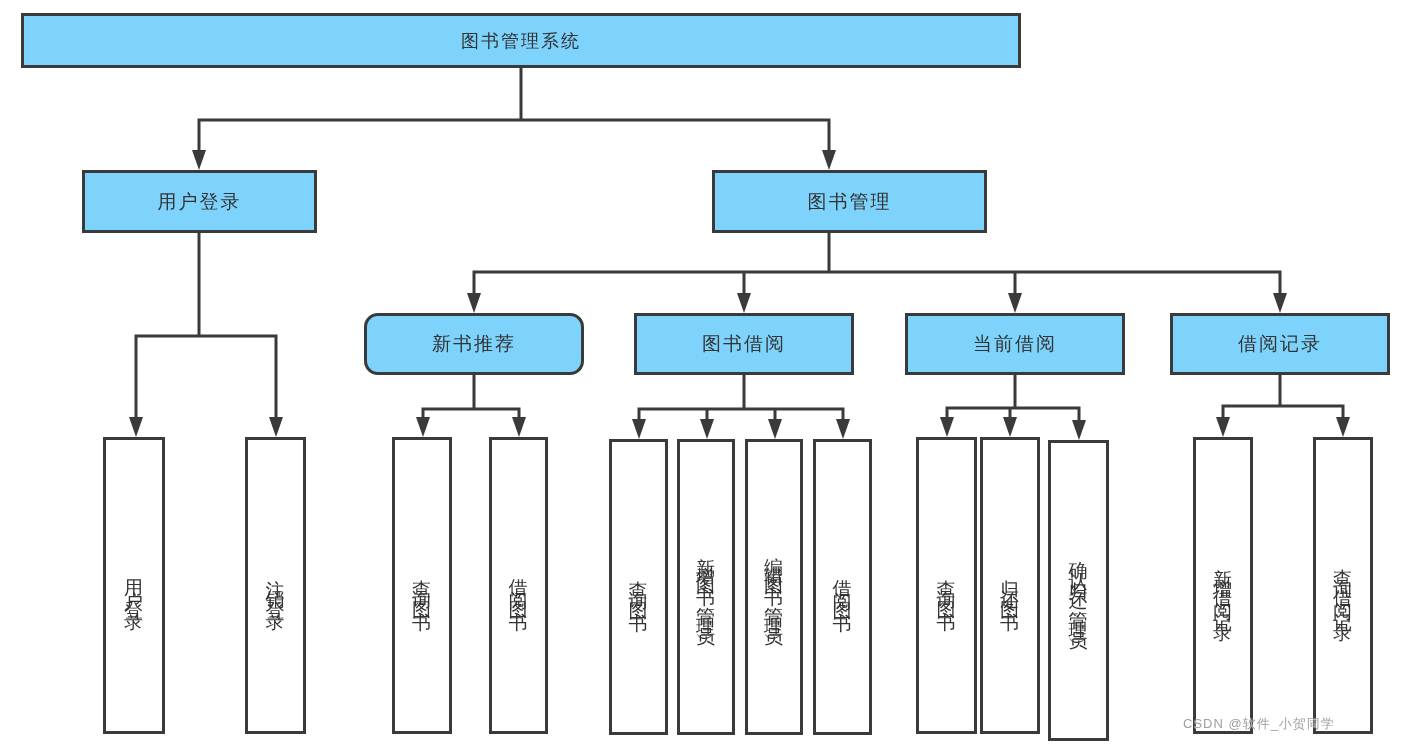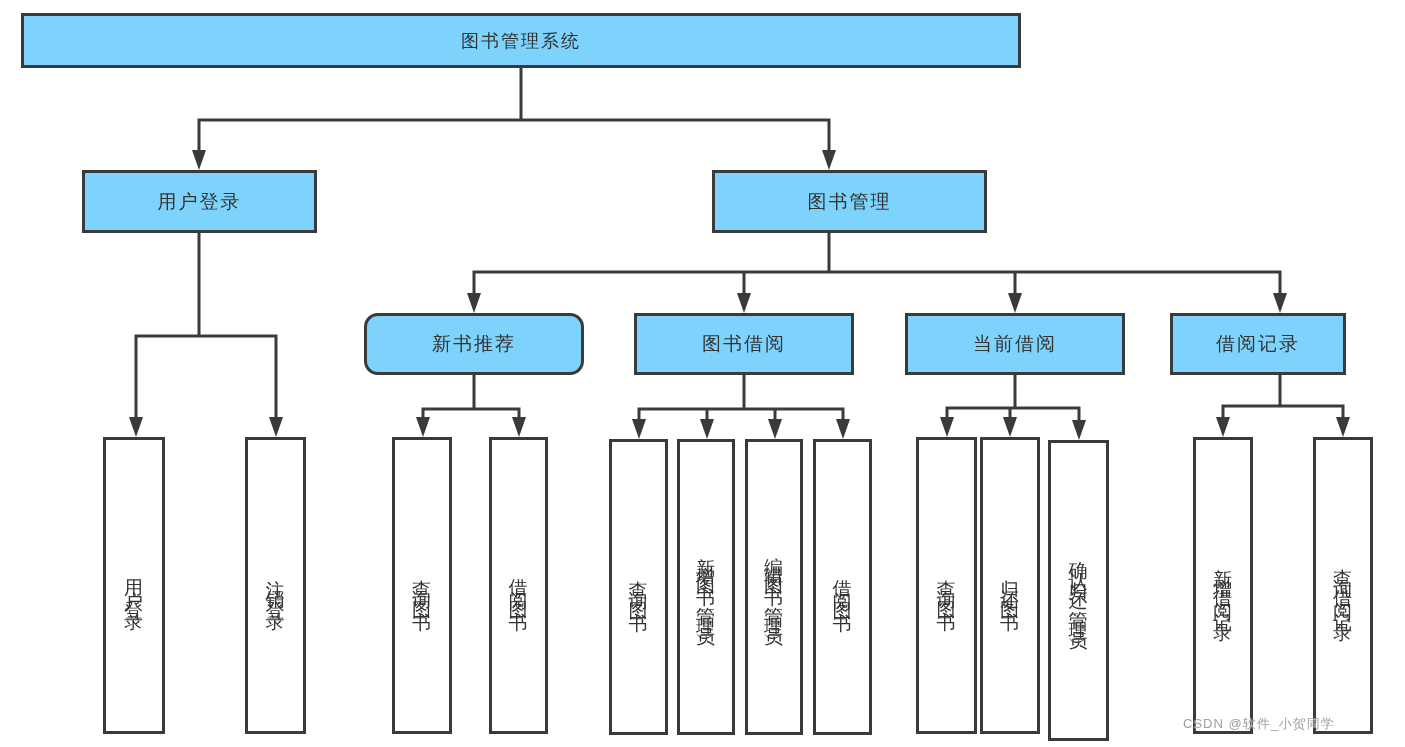--- a/index.html
+++ b/index.html
@@ -98,21 +98,21 @@
   </svg>
 
   <div class="hbox" style="left:21px; top:13px; width:1000px; height:55px; font-size:18px;">图书管理系统</div>
 
   <div class="hbox" style="left:82px; top:170px; width:235px; height:63px;">用户登录</div>
   <div class="hbox" style="left:712px; top:170px; width:275px; height:63px;">图书管理</div>
 
   <div class="hbox" style="left:364px; top:313px; width:220px; height:62px;border-radius:14px;">新书推荐</div>
   <div class="hbox" style="left:634px; top:313px; width:220px; height:62px;">图书借阅</div>
   <div class="hbox" style="left:905px; top:313px; width:220px; height:62px;">当前借阅</div>
-  <div class="hbox" style="left:1170px; top:313px; width:176px; height:62px;">借阅记录</div>
+  <div class="hbox" style="left:1170px; top:313px; width:220px; height:62px;">借阅记录</div>
 
   <div class="vbox" style="left:103px; top:437px; width:62px; height:297px;">
     <span>用户登录</span>
     </div>
   <div class="vbox" style="left:245px; top:437px; width:61px; height:297px;">
     <span>注销登录</span>
     </div>
 
   <div class="vbox" style="left:392px; top:437px; width:60px; height:297px;">
     <span>查询图书</span>

